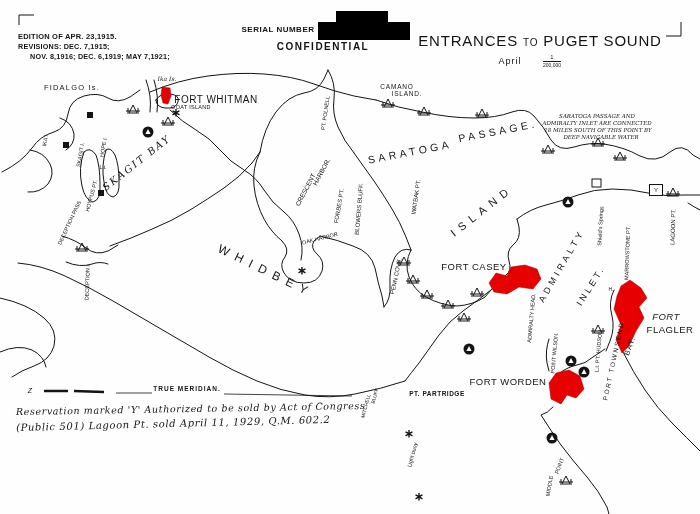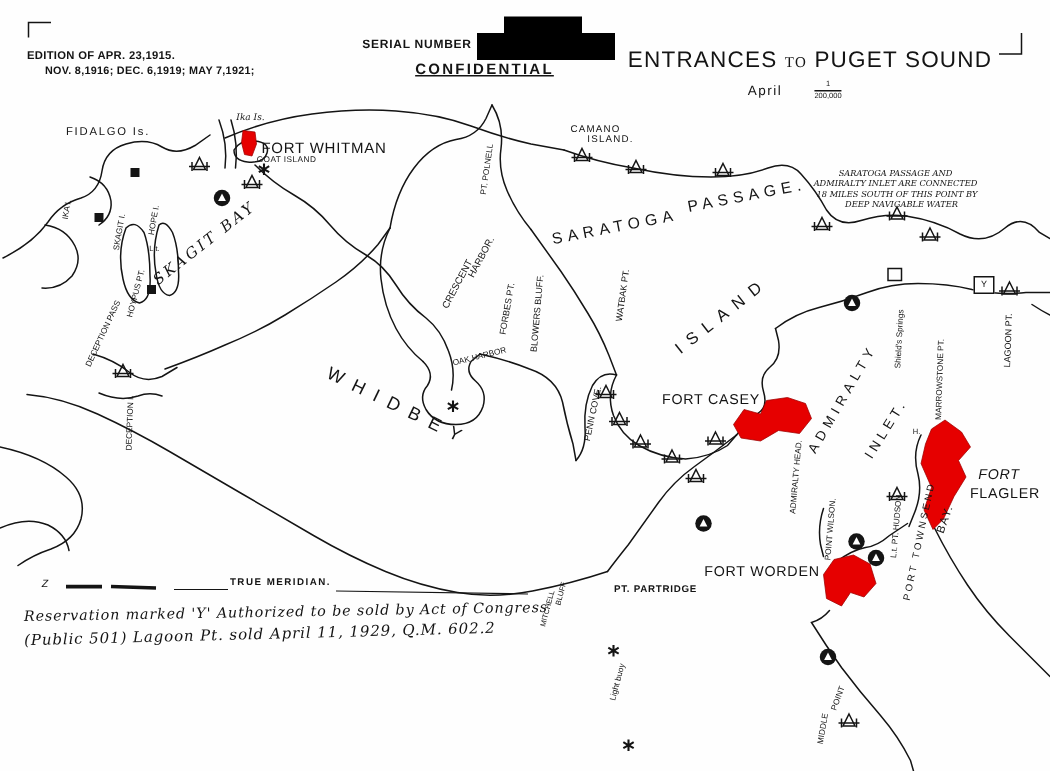--- a/index.html
+++ b/index.html
@@ -130,31 +130,32 @@
     <g stroke="#141414">
       <path d="M116,393 L152,393 M224,394 L352,396" stroke-width="0.8"></path>
       <path d="M44,391 L68,391 M74,391 L104,392" stroke-width="2.5"></path>
       <path d="M19,25 V15 H34" fill="none" stroke-width="1"></path>
       <path d="M666,36 H681 V22" fill="none" stroke-width="1"></path>
     </g>
   </svg>
 
   <div class="lbl-left bold" style="left:18px;top:20px;font-size:7.2px;letter-spacing:0.2px;margin-top:12px;">
     <div style="font-size:7.5px;">EDITION OF APR. 23,1915.</div>
+    <div>REVISIONS: DEC. 7,1915;</div>
     <div style="padding-left:12px;">NOV. 8,1916; DEC. 6,1919; MAY 7,1921;</div>
   </div>
 
   <div class="lbl bold" style="left:278px;top:30px;font-size:8px;letter-spacing:0.5px;">SERIAL NUMBER</div>
   <div class="redact" style="left:336px;top:11px;width:52px;height:11px;"></div>
   <div class="redact" style="left:318px;top:22px;width:92px;height:18px;"></div>
-  <div class="lbl bold" style="left:323px;top:47px;font-size:10px;letter-spacing:1.5px;text-decoration:underline;">CONFIDENTIAL</div>
+  <div class="lbl bold" style="left:323px;top:47px;font-size:10px;letter-spacing:1.5px;">CONFIDENTIAL</div>
 
   <div class="lbl" style="left:540px;top:40px;font-size:15px;letter-spacing:0.8px;">
     <span>ENTRANCES</span>
-    <span style="font-size:10px;font-family:Liberation Serif, serif;">TO</span>
+    <span style="font-size:10px;">TO</span>
     <span>PUGET SOUND</span>
   </div>
   <div class="lbl" style="left:510px;top:61px;font-size:9px;letter-spacing:1px;">April</div>
   <div class="lbl" style="left:552px;top:61px;">
     <span class="frac">
       <span class="num">1</span>
       <span class="den">200,000</span>
     </span>
   </div>
 

